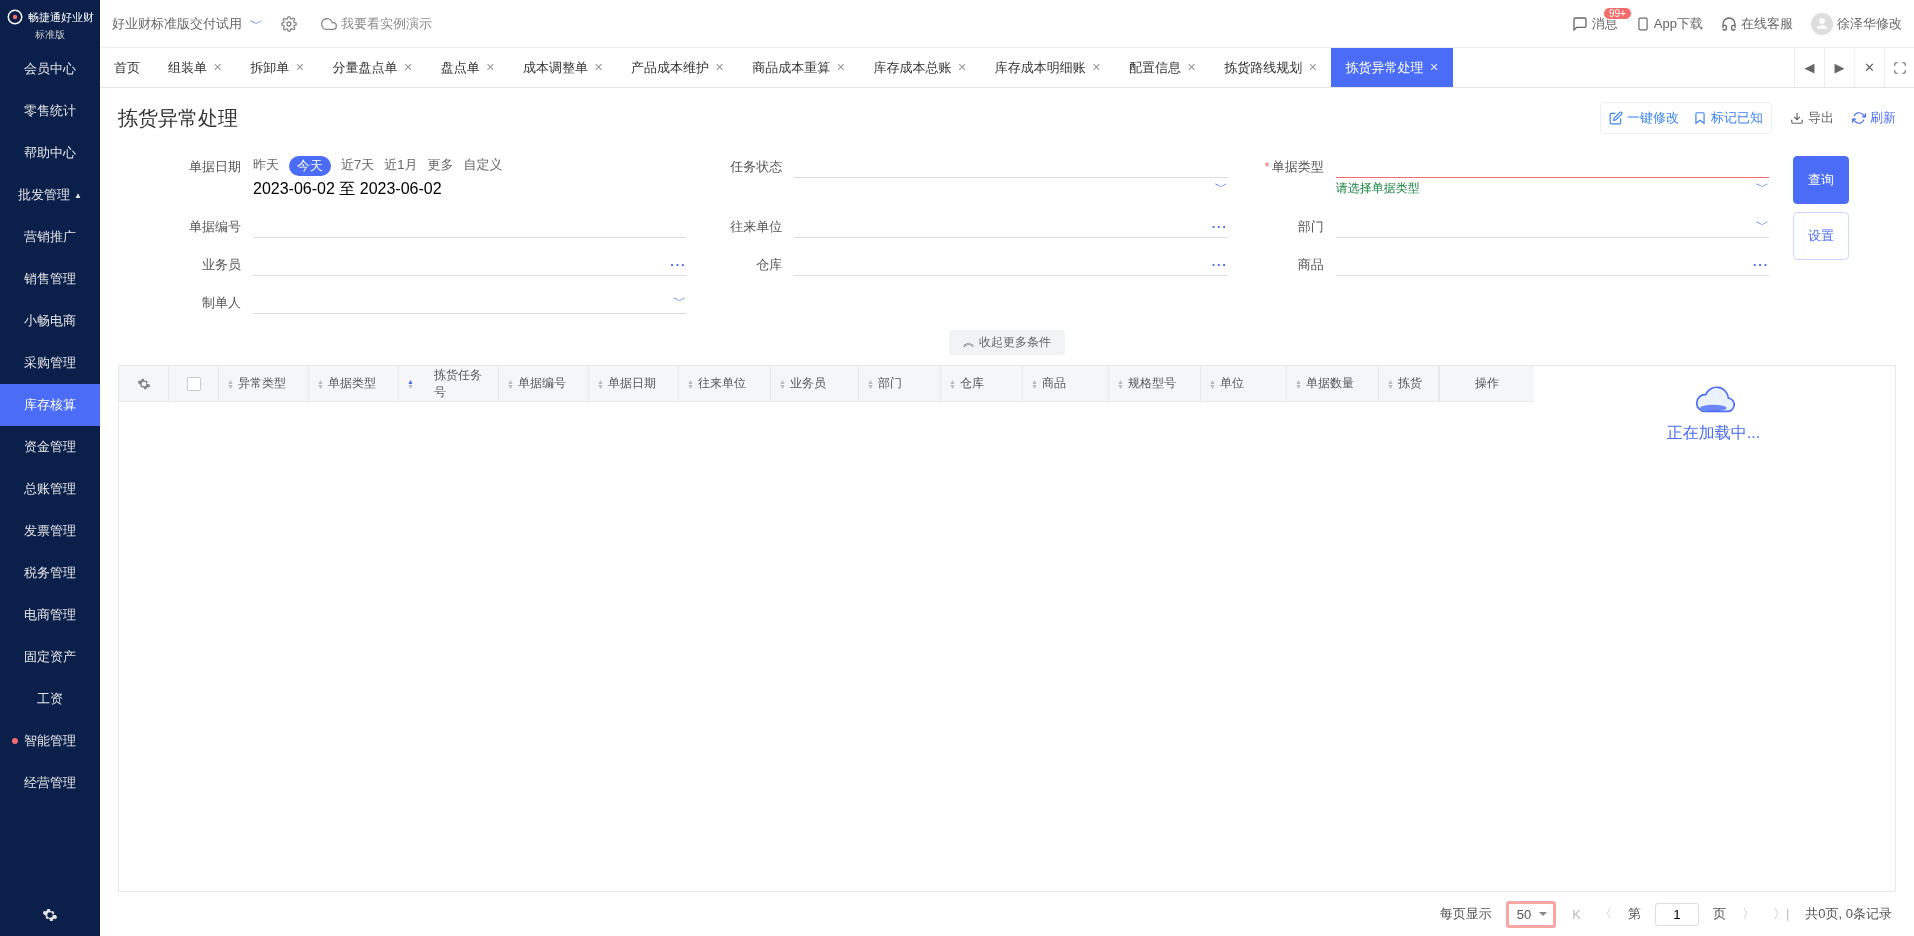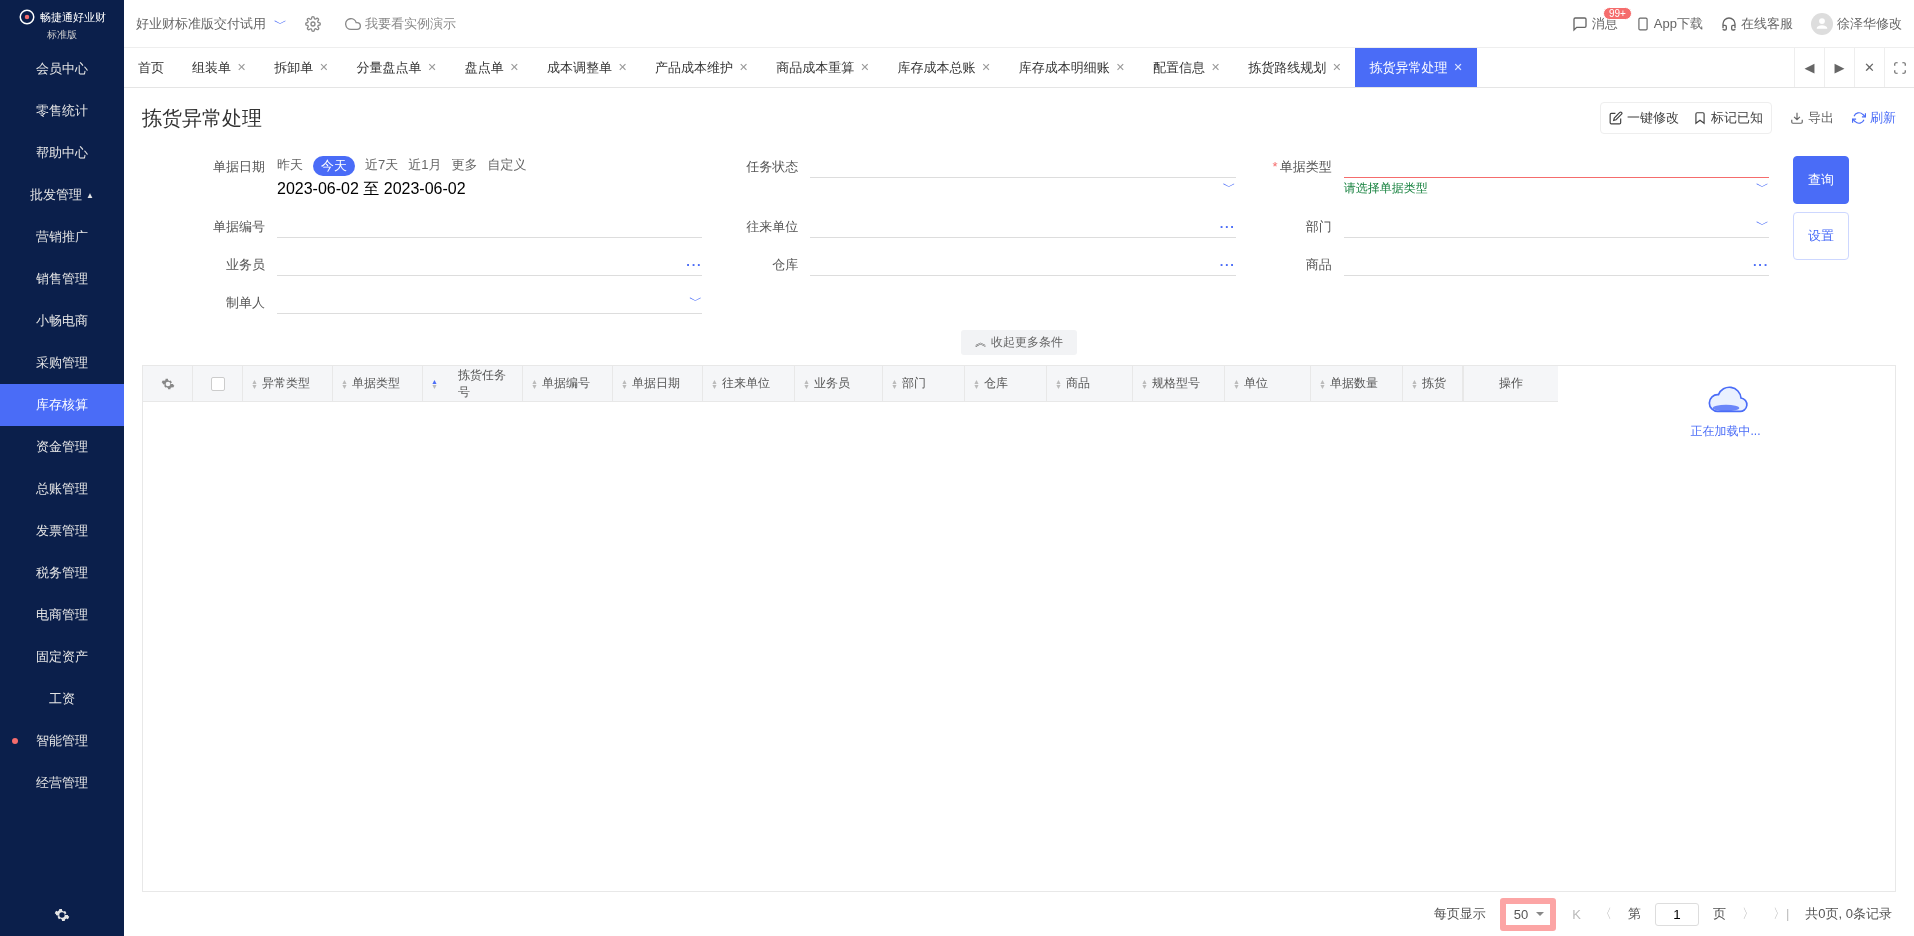--- a/index.html
+++ b/index.html
@@ -1,19 +1,19 @@
 <!DOCTYPE html>
 <html><head>
 <meta charset="utf-8">
 <style>
 * { margin: 0; padding: 0; box-sizing: border-box; font-family: -apple-system, BlinkMacSystemFont, "Segoe UI", "PingFang SC", "Hiragino Sans GB", "Microsoft YaHei", sans-serif; }
 body { display: flex; height: 100vh; overflow: hidden; font-size: 13px; color: #333; background: #fff; }
 
 
-.sidebar { width: 124px; background: #0b1f4b; color: #fff; display: flex; flex-direction: column; flex-shrink: 0; }
+.sidebar { width: 100px; background: #0b1f4b; color: #fff; display: flex; flex-direction: column; flex-shrink: 0; }
 .logo-wrap { padding: 8px 4px 6px; text-align: center; }
 .logo { display: flex; align-items: center; justify-content: center; gap: 4px; font-size: 11px; font-weight: 500; }
 .logo-icon { width: 18px; height: 18px; }
 .logo-sub { font-size: 10px; color: #ccc; margin-top: 2px; }
 .side-items { flex: 1; overflow-y: auto; }
 .side-item { padding: 12px 4px; text-align: center; font-size: 13px; cursor: pointer; color: #e5e5e5; position: relative; }
 .side-item.has-arrow::after { content: "▲"; font-size: 8px; margin-left: 4px; vertical-align: middle; color: #e5e5e5; }
 .side-item.active { background: #4a6cf7; color: #fff; }
 .side-item.dot::before { content: ""; width: 6px; height: 6px; background: #f56c6c; border-radius: 50%; position: absolute; left: 12px; top: 50%; transform: translateY(-50%); }
 .side-footer { padding: 10px; text-align: center; }
@@ -41,21 +41,21 @@
 .tab.active .tab-close { color: #dfe6ff; }
 .tabs-ctrl { display: flex; align-items: center; }
 .tabs-ctrl-btn { width: 30px; display: flex; align-items: center; justify-content: center; cursor: pointer; color: #666; border-left: 1px solid #eee; height: 100%; }
 
 
 .page-header { display: flex; align-items: center; padding: 14px 18px 10px; }
 .page-title { font-size: 20px; font-weight: 500; color: #333; }
 .ph-spacer { flex: 1; }
 .ph-actions { display: flex; align-items: center; gap: 18px; font-size: 13px; }
 .ph-act { display: flex; align-items: center; gap: 4px; cursor: pointer; color: #666; }
-.ph-act.disabled { color: #404040; cursor: not-allowed; }
+.ph-act.disabled { color: #3b82f6; cursor: not-allowed; }
 .ph-act svg { width: 14px; height: 14px; }
 .ph-act-box { border: 1px solid #eee; padding: 6px 8px; border-radius: 4px; display: flex; gap: 14px; }
 
 
 .filter-area { padding: 4px 55px 4px 55px; }
 .filter-row { display: flex; }
 .filter-cell { flex: 1; display: flex; padding: 8px 10px; min-width: 0; }
 .filter-lbl { width: 88px; text-align: right; color: #555; padding-right: 12px; padding-top: 2px; flex-shrink: 0; }
 .filter-lbl.req::before { content: "*"; color: #f56c6c; margin-right: 2px; }
 .filter-ctrl { flex: 1; position: relative; min-width: 0; }
@@ -80,27 +80,27 @@
 .thead { display: flex; background: #f5f6f8; border-bottom: 1px solid #e8e8e8; height: 36px; align-items: stretch; }
 .th { border-right: 1px solid #e8e8e8; display: flex; align-items: center; padding: 0 8px; font-size: 12px; color: #555; flex-shrink: 0; gap: 4px; }
 .th.gear-cell { width: 50px; justify-content: center; }
 .th.chk-cell { width: 50px; justify-content: center; }
 .th.op-cell { width: 95px; justify-content: center; margin-left: auto; border-left: 1px solid #e8e8e8; border-right: none; }
 .sort { display: flex; flex-direction: column; line-height: 5px; font-size: 7px; color: #bbb; }
 .sort .asc.on, .sort .desc.on { color: #4a6cf7; }
 .tbody { flex: 1; position: relative; overflow: hidden; }
 .loading { position: absolute; left: 50%; top: 12px; transform: translateX(-50%); text-align: center; }
 .cloud { width: 56px; height: 40px; }
-.loading-text { color: #4a6cf7; font-size: 12px; margin-top: 2px; }
+.loading-text { color: #4a6cf7; font-size: 16px; margin-top: 2px; }
 .hscroll { height: 14px; background: #f7f7f7; position: relative; margin: 0 1px; }
 .hscroll-thumb { position: absolute; left: 90px; top: 2px; height: 10px; width: 70%; background: #c9c9c9; border-radius: 5px; }
 
 
 .pager { height: 44px; display: flex; align-items: center; justify-content: flex-end; gap: 14px; padding: 0 22px; font-size: 13px; color: #555; }
-.pg-select { border: 6px solid #fca5a5; padding: 3px 22px 3px 8px; border-radius: 3px; position: relative; cursor: pointer; }
+.pg-select { border: 3px solid #fca5a5; padding: 3px 22px 3px 8px; border-radius: 3px; position: relative; cursor: pointer; }
 .pg-select::after { content: ""; position: absolute; right: 6px; top: 50%; border: 4px solid transparent; border-top-color: #888; transform: translateY(-2px); }
 .pg-btn { color: #bbb; cursor: pointer; padding: 0 2px; }
 .pg-input { width: 44px; border: 1px solid #ddd; border-radius: 3px; padding: 3px 6px; text-align: center; }
 .chk { width: 14px; height: 14px; border: 1px solid #ccc; border-radius: 2px; background: #fff; }
 svg { flex-shrink: 0; }
 </style>
 </head>
 <body>
 
 <div class="sidebar">

